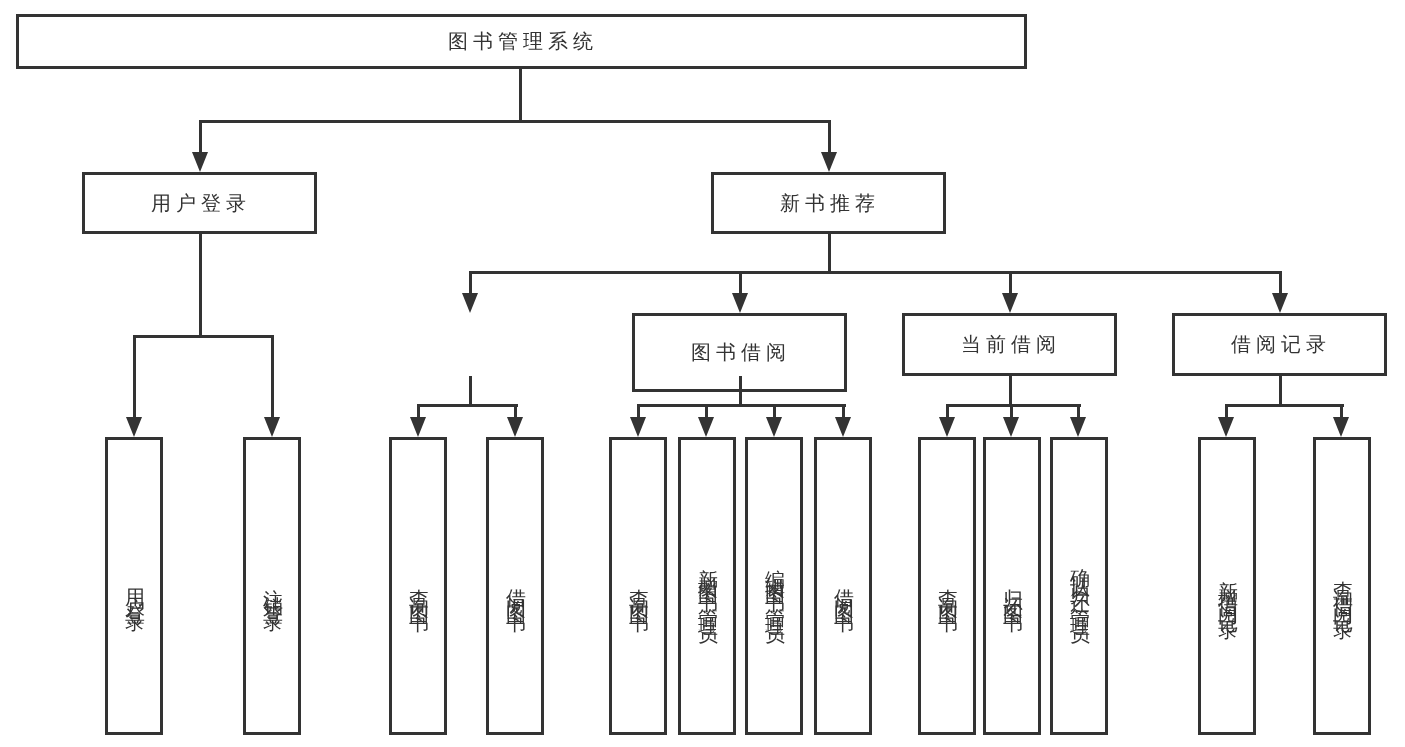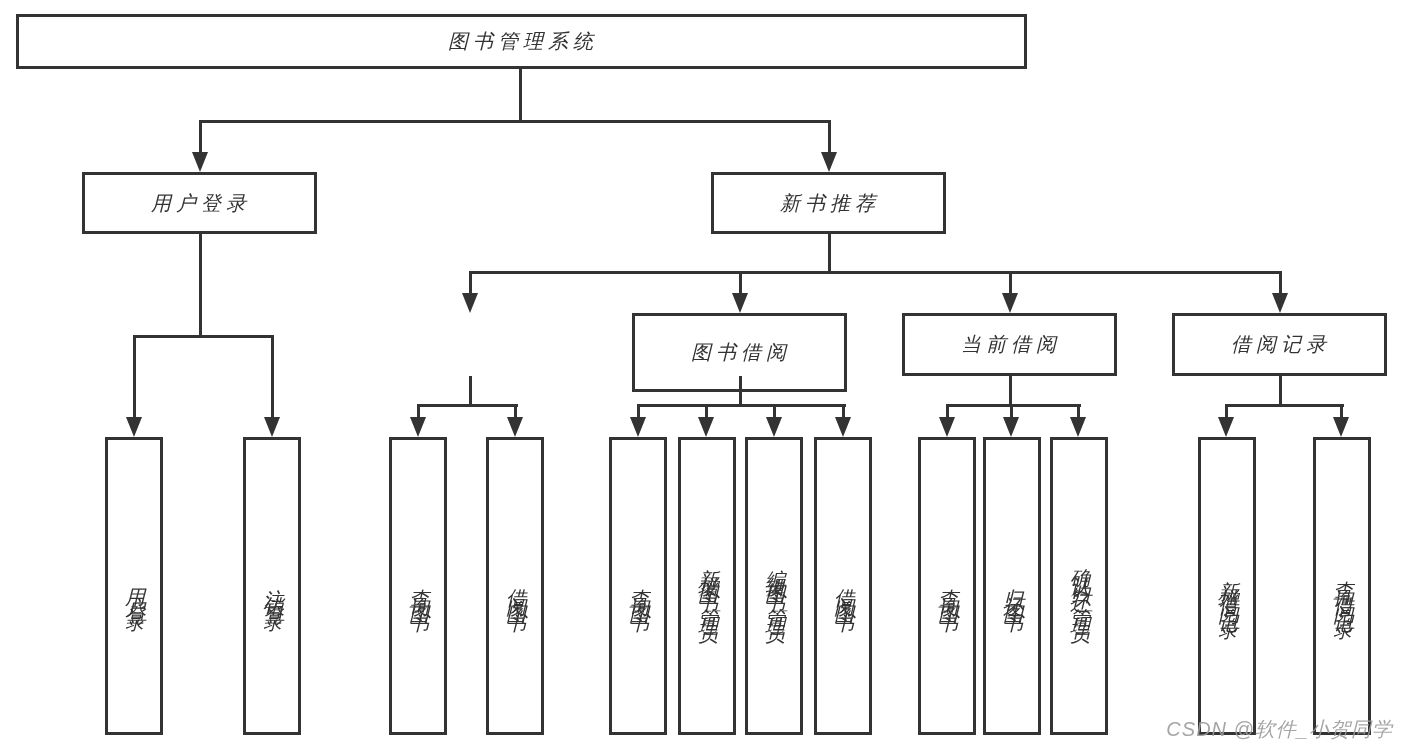--- a/index.html
+++ b/index.html
@@ -7,21 +7,20 @@
     padding: 0;
     background: #ffffff;
     font-family: "Liberation Sans", "DejaVu Sans", sans-serif;
   }
   #canvas {
     position: relative;
     width: 1405px;
     height: 747px;
     background: #ffffff;
     overflow: hidden;
-    font-style: italic;
   }
   .node {
     position: absolute;
     box-sizing: border-box;
     border: 3px solid #333333;
     background: #ffffff;
     display: flex;
     align-items: center;
     justify-content: center;
     color: #333333;
@@ -186,15 +185,14 @@
   <div class="vline" style="left:1077px;top:404px;width:3px;height:16px"></div>
   <div class="arrow" style="left:1070px;top:417px"></div>
 
   <div class="vline" style="left:1279px;top:376px;width:3px;height:29px"></div>
   <div class="hline" style="left:1225px;top:404px;width:119px;height:3px"></div>
   <div class="vline" style="left:1225px;top:404px;width:3px;height:16px"></div>
   <div class="arrow" style="left:1218px;top:417px"></div>
   <div class="vline" style="left:1340px;top:404px;width:3px;height:16px"></div>
   <div class="arrow" style="left:1333px;top:417px"></div>
 
-  <div class="watermark">CSDN @软件_小贺同学</div>
 
 </div>
 
 </body></html>

